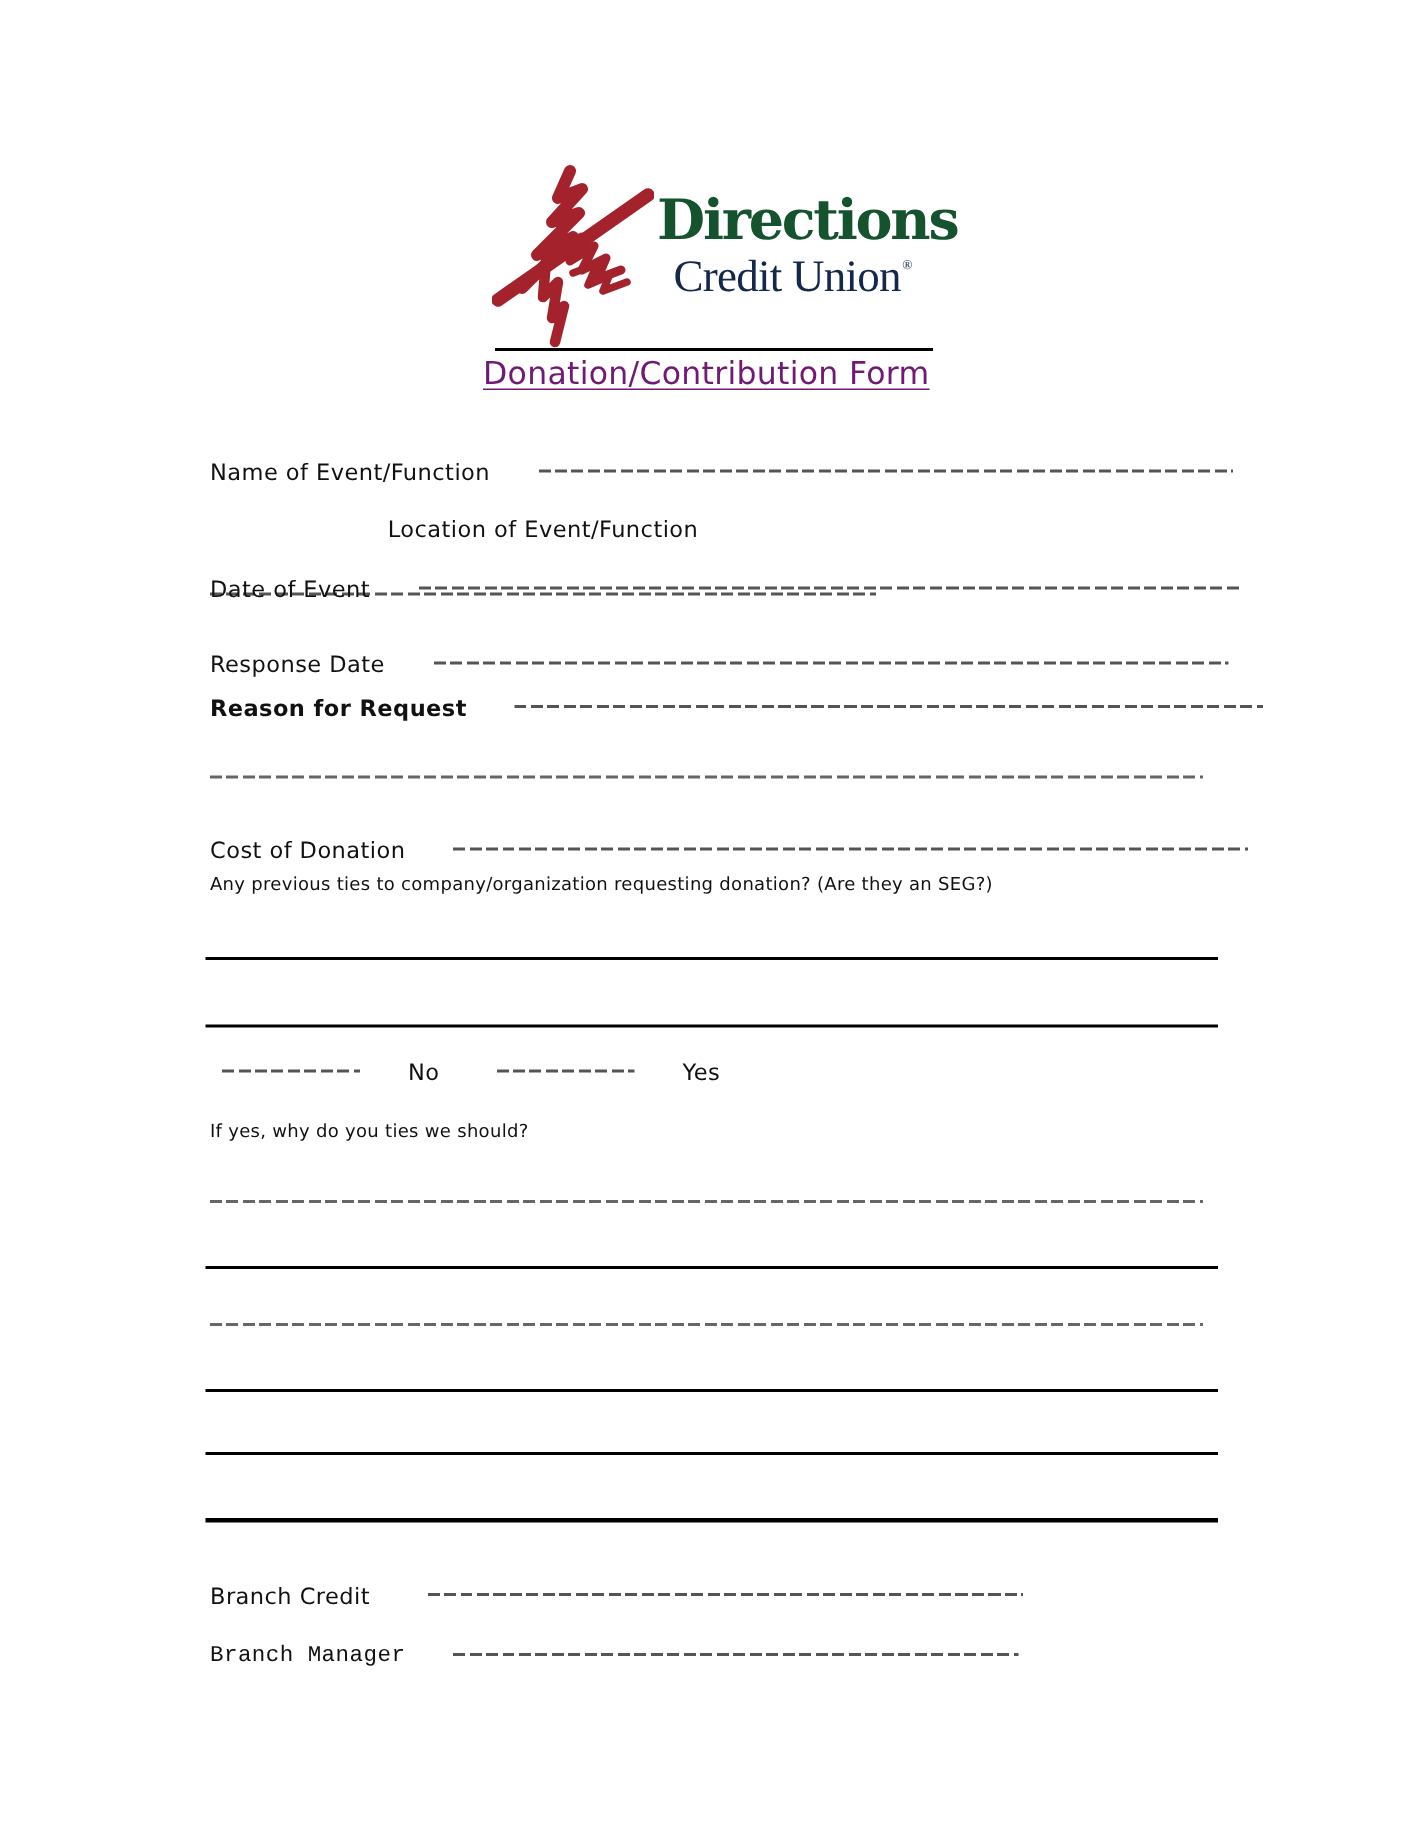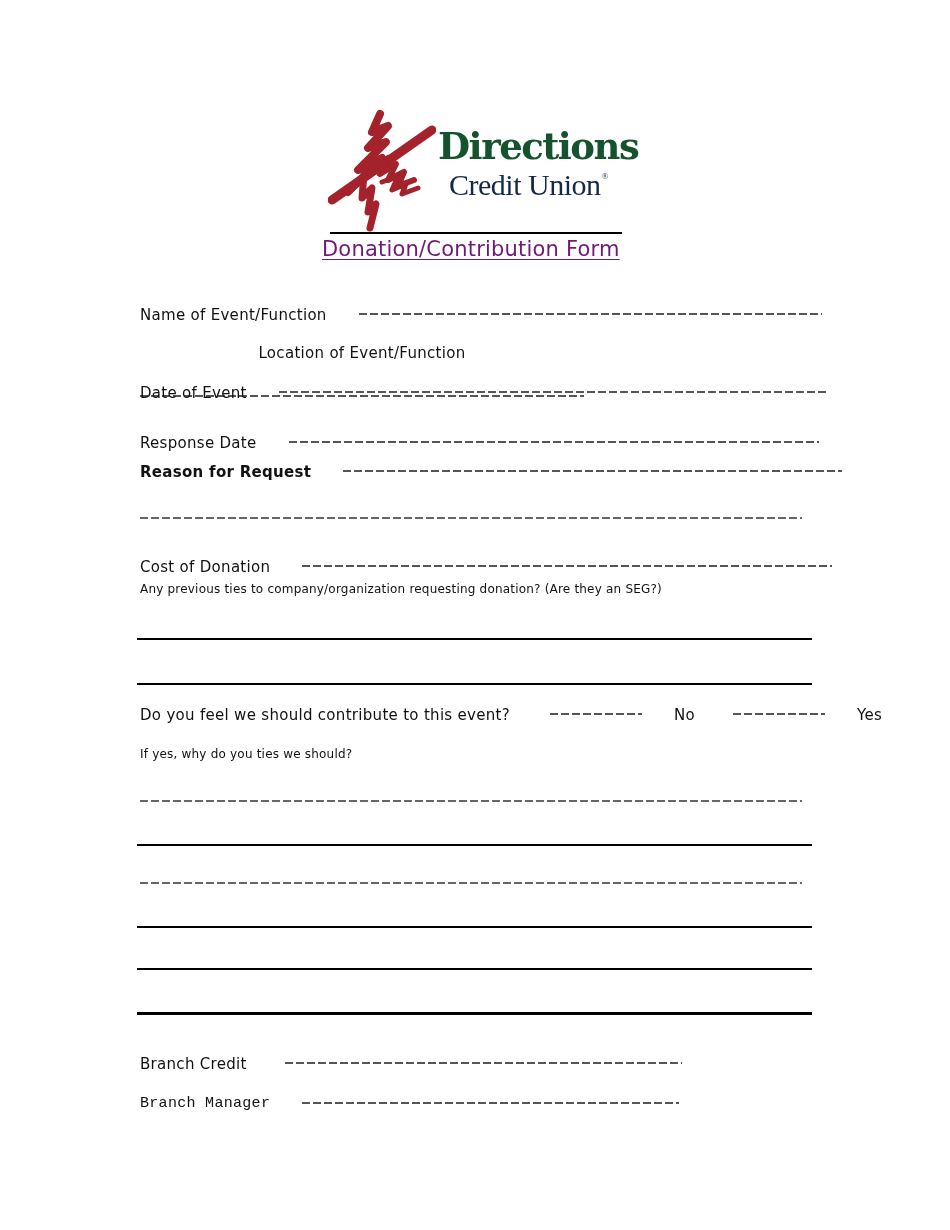--- a/index.html
+++ b/index.html
@@ -68,21 +68,20 @@
 <div class="abs row" style="top:556px;">
   <span class="lbl">Cost of Donation</span>
   <span class="blank" style="width:530px;"></span>
 </div>
 
 <div class="abs question" style="top:579px;">Any previous ties to company/organization requesting donation? (Are they an SEG?)</div>
 <div class="solid" style="top:638px;"></div>
 <div class="solid" style="top:683px;"></div>
 
 <div class="abs row" style="top:704px;">
-  <span class="lbl">Do you feel we should contribute to this event?</span>
   <span class="blank" style="width:92px; margin-left:8px;"></span>
   <span class="lbl">No</span>
   <span class="blank" style="width:92px; margin-left:6px;"></span>
   <span class="lbl">Yes</span>
 </div>
 <div class="abs question" style="top:744px;">If yes, why do you ties we should?</div>
 
 <div class="blank-full" style="top:800px; width:662px;"></div>
 <div class="solid" style="top:844px;"></div>
 <div class="blank-full" style="top:882px; width:662px;"></div>

